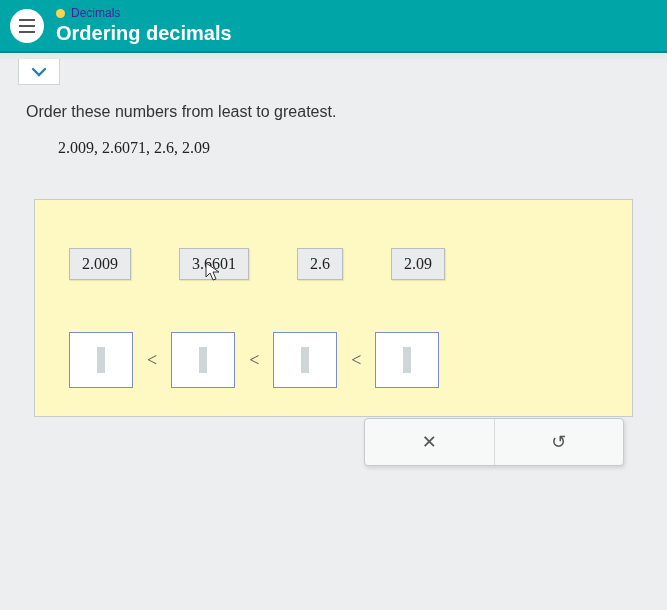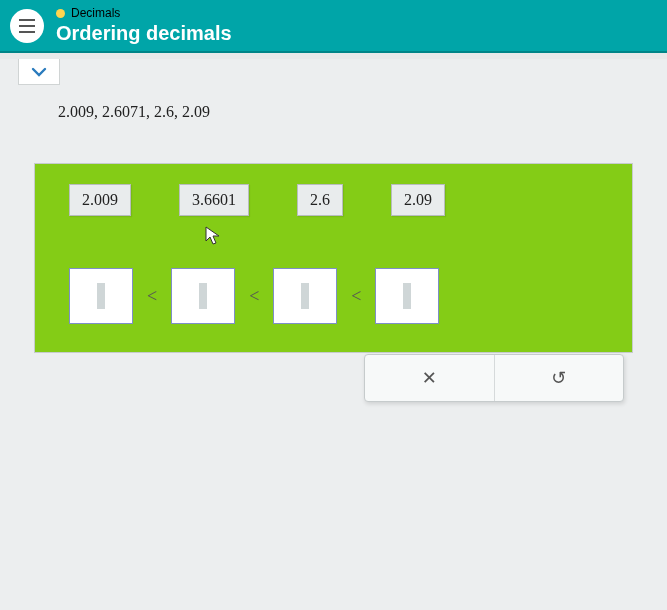--- a/index.html
+++ b/index.html
@@ -32,21 +32,21 @@
     width: 16px; height: 2px;
     background: #555;
   }
   .header-titles { display: flex; flex-direction: column; }
   .breadcrumb-row { display: flex; align-items: center; gap: 6px; }
   .dot {
     width: 9px; height: 9px; border-radius: 50%;
     background: #ffd54f;
   }
   .breadcrumb {
-    color: #000000; font-size: 12px;
+    color: #4c1d95; font-size: 12px;
   }
   .lesson-title {
     color: #fff; font-weight: bold; font-size: 20px;
     margin-top: 2px;
   }
   .sub-header {
     background: #e8eaea;
     height: 6px;
   }
   .dropdown-tab {
@@ -69,22 +69,22 @@
   }
   .given {
     font-family: Georgia, 'Times New Roman', serif;
     font-size: 16px;
     color: #222;
     margin-left: 32px;
     margin-bottom: 42px;
   }
   .workspace {
     border: 1px solid #c6cbcc;
-    background: #84cc16;
-    padding: 20px 24px 28px 24px;
+    background: #fef9c3;
+    padding: 48px 24px 28px 24px;
     margin: 0 8px;
     position: relative;
   }
   .chip-row {
     display: flex;
     gap: 48px;
     margin-bottom: 52px;
     padding-left: 10px;
   }
   .chip {
@@ -163,20 +163,21 @@
 </div>
 <div class="sub-header"></div>
 
 <div class="dropdown-tab">
   <svg width="16" height="10" viewBox="0 0 16 10">
       <path d="M2 2 L8 8 L14 2" stroke="#2a7bbd" stroke-width="2.4" fill="none" stroke-linecap="round"></path>
     </svg>
 </div>
 
 <div class="content">
+  <div class="question">Order these numbers from least to greatest.</div>
   <div class="given">2.009, 2.6071, 2.6, 2.09</div>
 
   <div class="workspace">
     <div class="chip-row">
       <div class="chip">2.009</div>
       <div class="chip">3.6601</div>
       <div class="chip">2.6</div>
       <div class="chip">2.09</div>
     </div>
 

